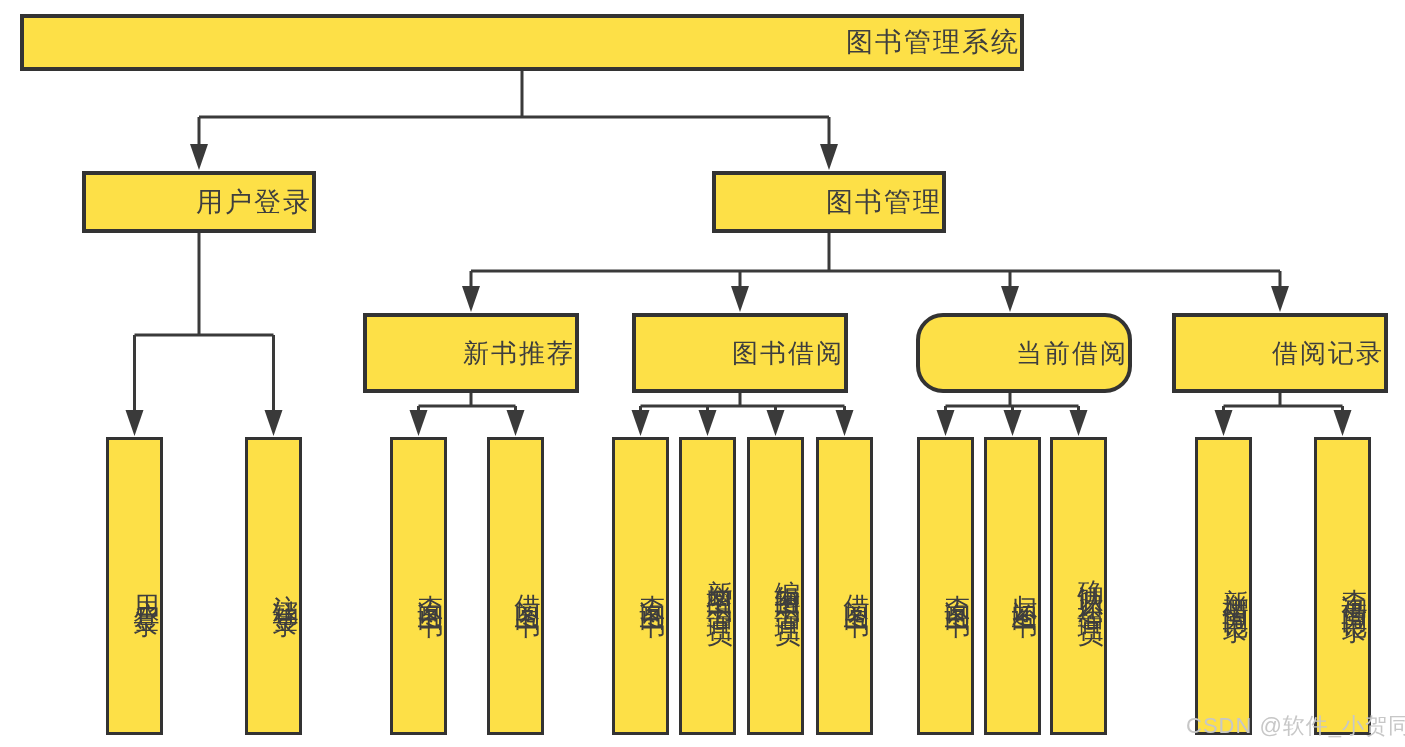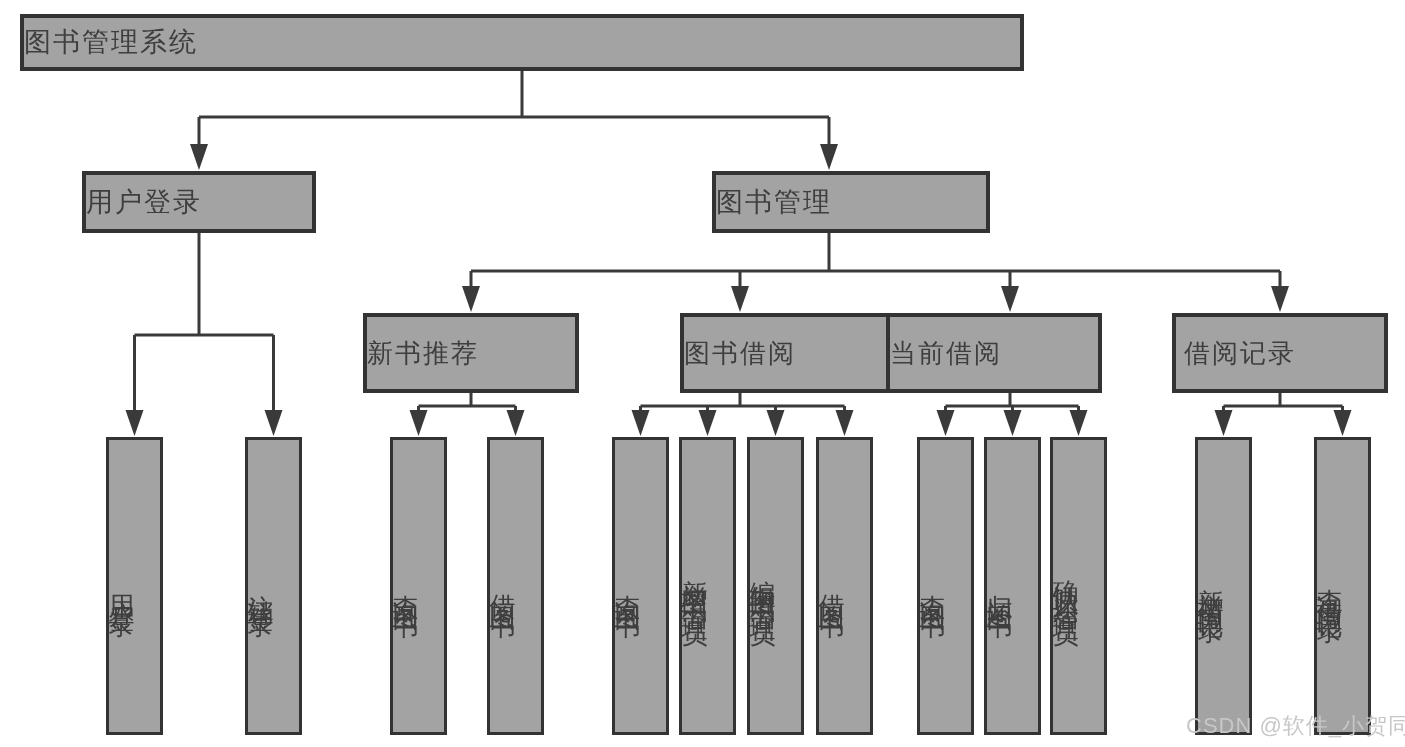--- a/index.html
+++ b/index.html
@@ -27,26 +27,26 @@
     stroke: #3a3a3a;
     stroke-width: 3;
     fill: none;
   }
   .wires polygon {
     fill: #3a3a3a;
     stroke: none;
   }
   .box {
     position: absolute;
-    background: #a3a3a3;
+    background: #fde047;
     border: 4px solid #333333;
     box-sizing: border-box;
     display: flex;
     align-items: center;
-    justify-content: flex-start;
+    justify-content: flex-end;
   }
   .hlabel {
     font-size: 27px;
     letter-spacing: 2px;
     white-space: nowrap;
     line-height: 1;
   }
   .l3 {
     top: 313px;
     width: 216px;
@@ -108,31 +108,31 @@
       </g>
   </svg>
 
   <div class="box" style="left:20px; top:14px; width:1004px; height:57px;">
     <span class="hlabel">图书管理系统</span>
   </div>
 
   <div class="box" style="left:82px; top:171px; width:234px; height:62px;">
     <span class="hlabel">用户登录</span>
   </div>
-  <div class="box" style="left:712px; top:171px; width:278px; height:62px;">
+  <div class="box" style="left:712px; top:171px; width:234px; height:62px;">
     <span class="hlabel">图书管理</span>
   </div>
 
   <div class="box l3" style="left:363px;">
     <span class="hlabel">新书推荐</span>
   </div>
-  <div class="box l3" style="left:632px;margin-left:48px;">
+  <div class="box l3" style="left:632px;">
     <span class="hlabel">图书借阅</span>
   </div>
-  <div class="box l3" style="left:886px;">
+  <div class="box l3" style="left:916px;border-radius:27px;">
     <span class="hlabel">当前借阅</span>
   </div>
   <div class="box l3" style="left:1172px;padding-left:8px;">
     <span class="hlabel">借阅记录</span>
   </div>
 
   <div class="box leaf" style="left:106px;">
     <span class="vtext">用户登录</span>
   </div>
   <div class="box leaf" style="left:245px;">

